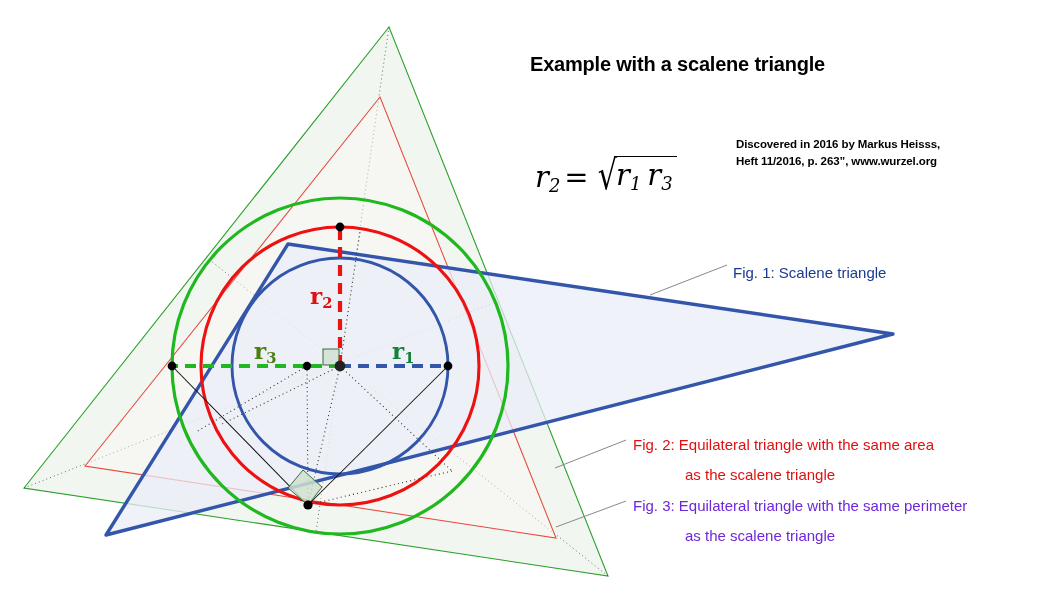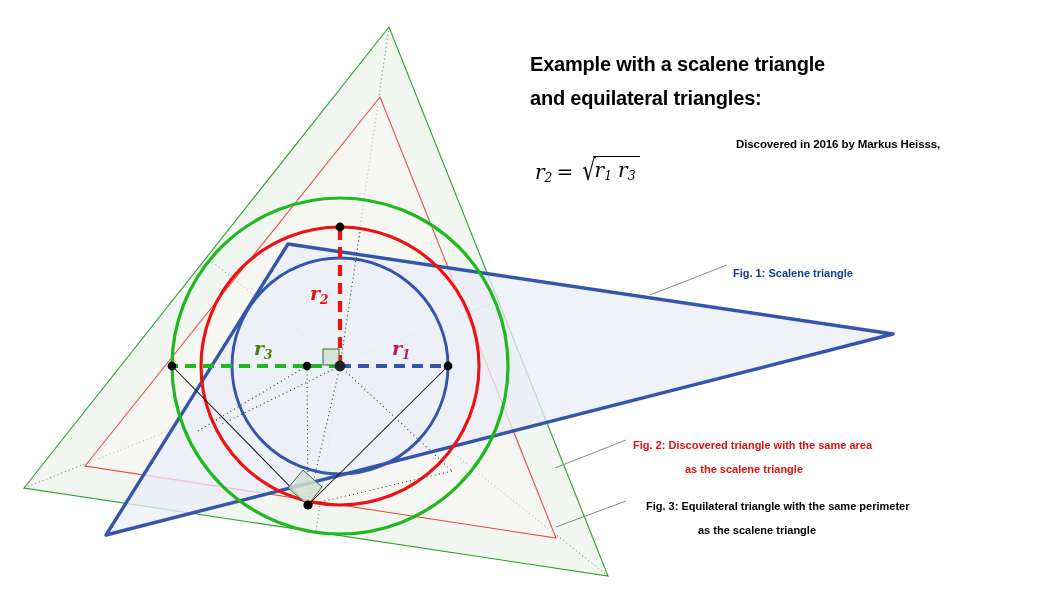--- a/index.html
+++ b/index.html
@@ -42,21 +42,21 @@
   }
   #headline-1 { left: 530px; top: 53px; }
   #headline-2 { left: 530px; top: 87px; }
 
   .formula {
     position: absolute;
     left: 535px;
     top: 158px;
     font-family: "DejaVu Serif", serif;
     font-style: italic;
-    font-size: 20px;
+    font-size: 29px;
     color: #000000;
     white-space: nowrap;
   }
   .formula .sub {
     font-size: 0.62em;
     vertical-align: -0.28em;
     font-style: italic;
   }
   .formula .eq {
     font-style: normal;
@@ -91,43 +91,42 @@
     width: 300px;
     font-size: 11.5px;
     font-weight: bold;
     color: #000000;
     line-height: 16.6px;
     letter-spacing: -0.1px;
   }
 
   .caption {
     position: absolute;
-    font-size: 11px;
-    font-weight: bold;
+    font-size: 15px;
+    font-weight: normal;
     white-space: nowrap;
     line-height: 24px;
   }
-  .caption .line2 { display: block; padding-left: 52px; }
+  .caption .line2 { display: block; padding-left: 52px; margin-top: 6px; }
   #caption-fig1 { left: 733px; top: 261px; color: #1b3a8f; }
   #caption-fig2 { left: 633px; top: 433px; color: #e01010; }
-  #caption-fig3 { left: 646px; top: 494px; color: #000000; }
+  #caption-fig3 { left: 633px; top: 494px; color: #6d28d9; }
 
   .radius-label {
     position: absolute;
     font-family: "DejaVu Serif", serif;
-    font-style: italic;
-    font-size: 19px;
+    font-size: 23px;
     font-weight: bold;
     white-space: nowrap;
   }
   .radius-label .sub {
     font-size: 0.64em;
     vertical-align: -0.3em;
   }
-  #label-r1 { left: 392px; top: 337px; color: #be185d; }
+  #label-r1 { left: 392px; top: 337px; color: #15803d; }
   #label-r2 { left: 310px; top: 282px; color: #e01010; }
   #label-r3 { left: 254px; top: 337px; color: #4d7c0f; }
 </style>
 </head>
 <body>
 
 <div id="stage">
 
   <svg id="figure-svg" viewBox="0 0 1040 602">
     <defs>
@@ -196,36 +195,36 @@
         <line x1="555" y1="468" x2="626" y2="440"></line>
         <line x1="556" y1="527" x2="626" y2="501"></line>
       </g>
 
     </g>
   </svg>
 
   <div class="text-layer">
 
     <div class="headline" id="headline-1">Example with a scalene triangle</div>
-    <div class="headline" id="headline-2">and equilateral triangles:</div>
 
     <div class="formula">
       <span>r</span><span class="sub">2</span><span class="eq">=</span><span class="radical"><span class="sqrt-glyph">√</span><span class="radicand"><span>r</span><span class="sub">1</span><span class="gap"></span><span>r</span><span class="sub">3</span></span></span>
     </div>
 
     <div id="attribution">
       <div>Discovered in 2016 by Markus Heisss,</div>
+      <div>Heft 11/2016, p. 263”, www.wurzel.org</div>
     </div>
 
     <div class="caption" id="caption-fig1">
       <span>Fig. 1: Scalene triangle</span>
     </div>
 
     <div class="caption" id="caption-fig2">
-      <span>Fig. 2: Discovered triangle with the same area</span>
+      <span>Fig. 2: Equilateral triangle with the same area</span>
       <span class="line2">as the scalene triangle</span>
     </div>
 
     <div class="caption" id="caption-fig3">
       <span>Fig. 3: Equilateral triangle with the same perimeter</span>
       <span class="line2">as the scalene triangle</span>
     </div>
 
     <div class="radius-label" id="label-r1"><span>r</span><span class="sub">1</span></div>
 

